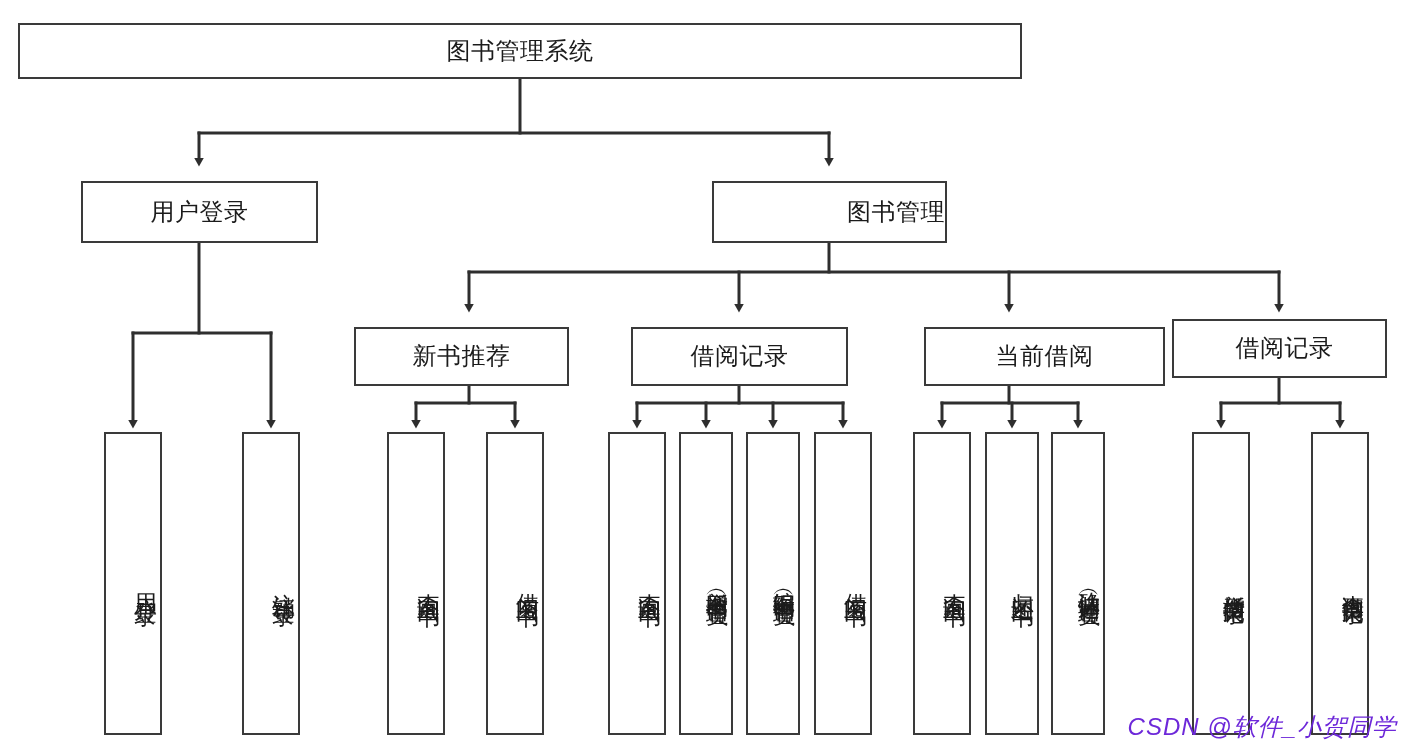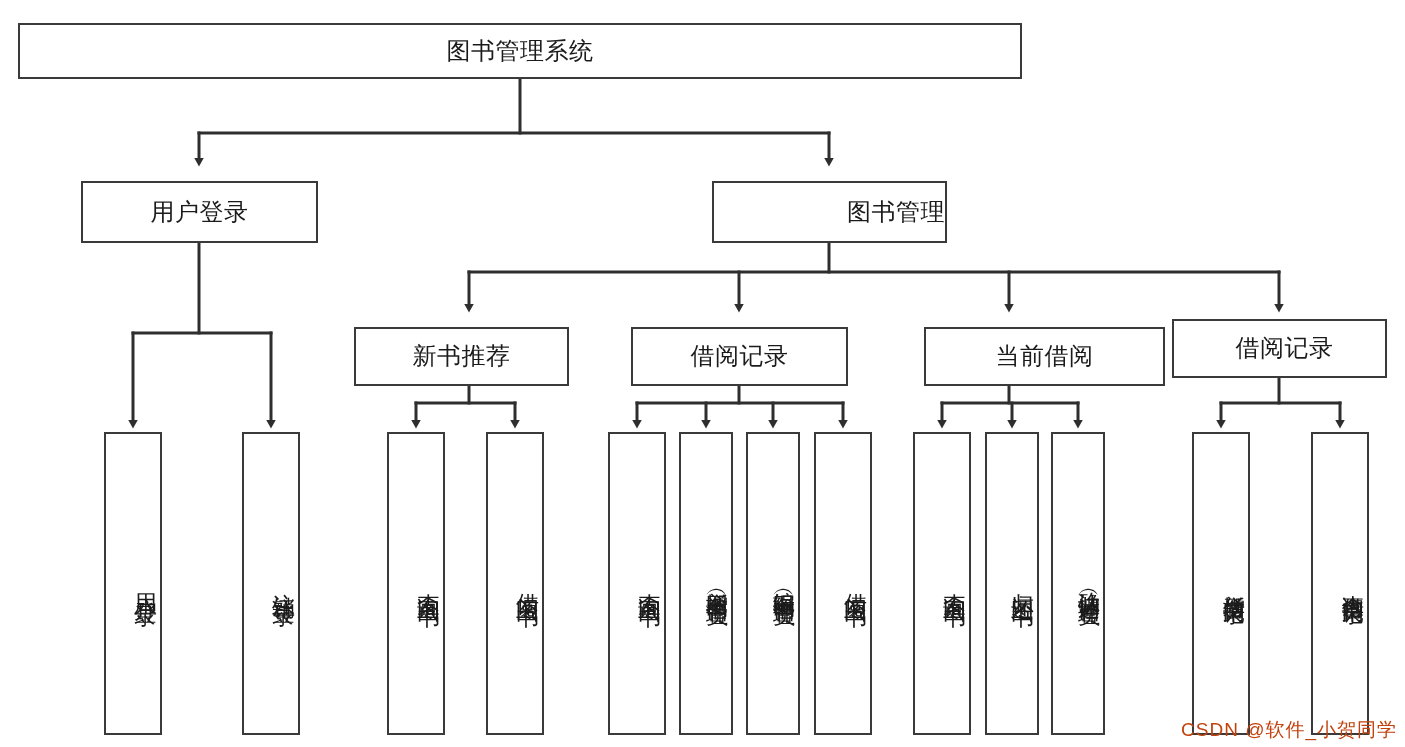--- a/index.html
+++ b/index.html
@@ -56,25 +56,26 @@
     letter-spacing: 2px;
   }
   .node .label {
     display: block;
     white-space: pre-line;
   }
   #watermark {
     position: absolute;
     right: 8px;
     bottom: 4px;
-    font-size: 19px;
-    color: #c2410c;
+    font-size: 24px;
+    color: #6d28d9;
     letter-spacing: 1px;
     white-space: nowrap;
     user-select: none;
+    font-style: italic;
   }
 </style>
 </head>
 <body>
 
 <div id="canvas">
 
   <svg class="edges" viewBox="0 0 1405 747">
     <defs>
       <marker id="arrowhead" markerWidth="11" markerHeight="11" refX="1.5" refY="5" orient="auto" markerUnits="userSpaceOnUse">

